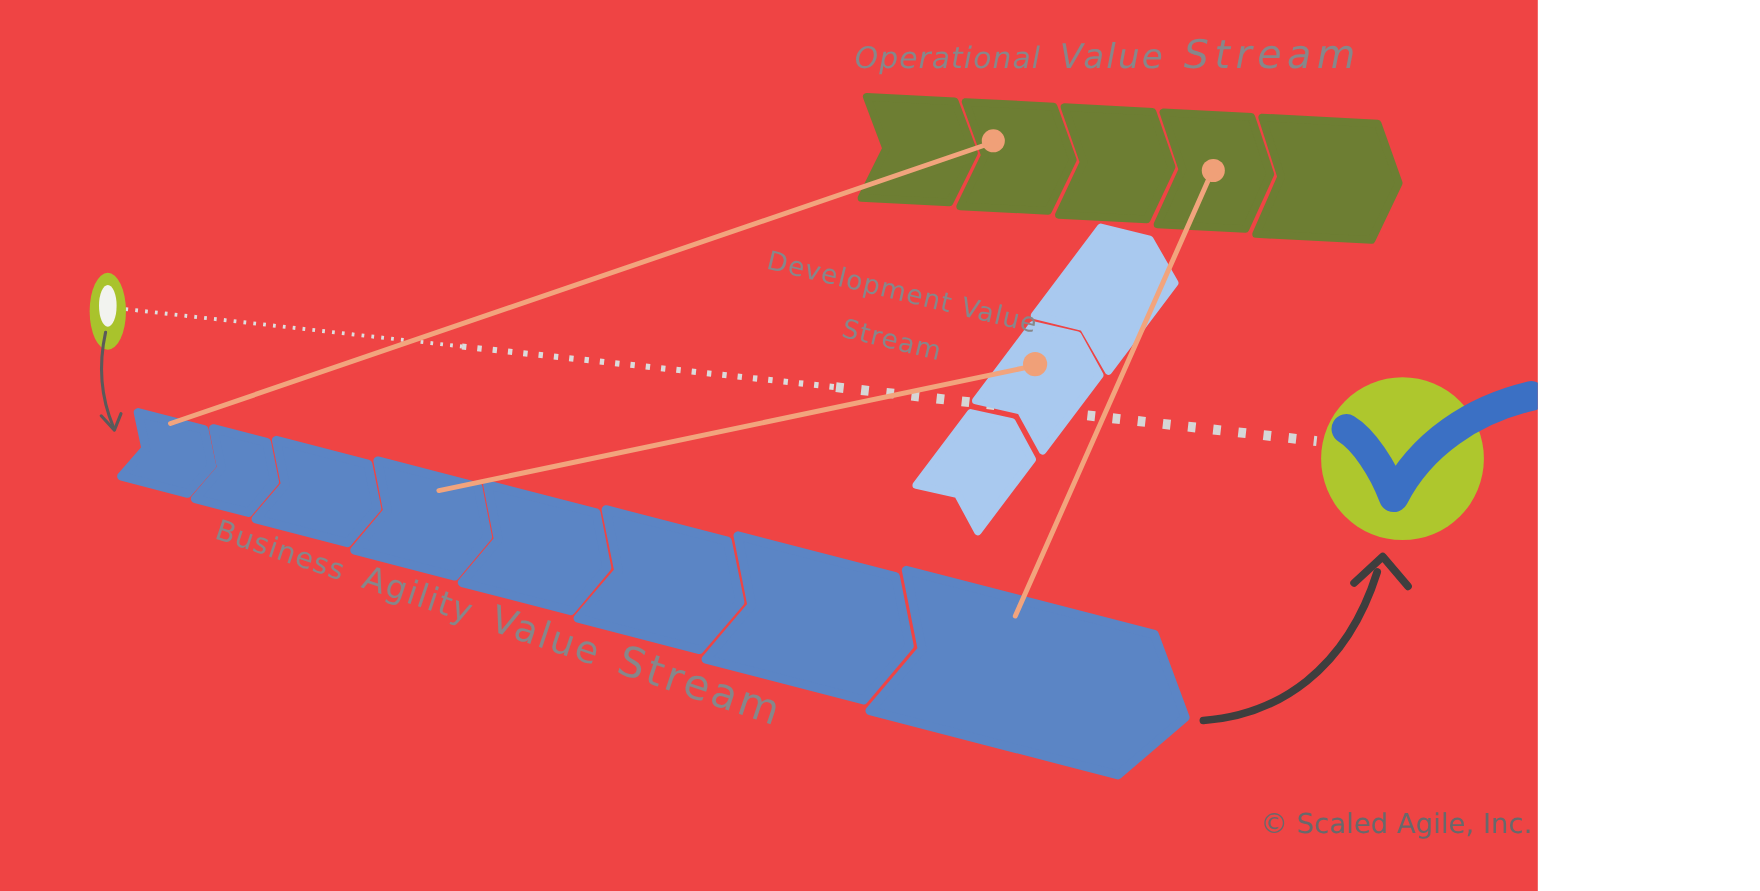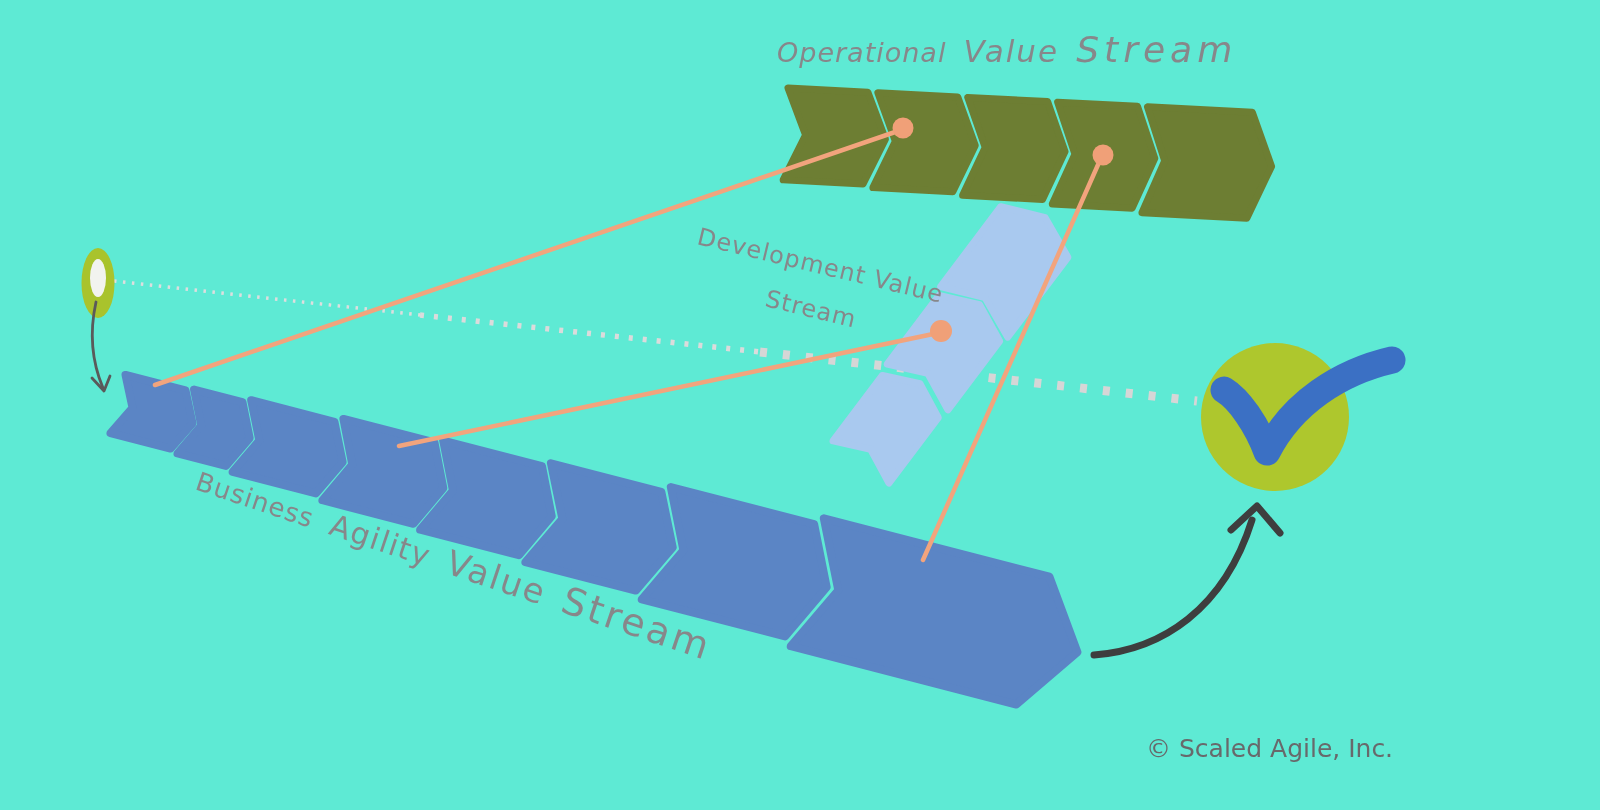--- a/index.html
+++ b/index.html
@@ -1,16 +1,16 @@
 <!DOCTYPE html>
 <html><head>
 <meta charset="utf-8">
 <style>
   html,body{margin:0;padding:0;background:#ffffff;}
-  .stage{position:relative;width:1600px;height:810px;background:#5eead4;overflow:hidden;
+  .stage{position:relative;width:1398px;height:810px;background:#ef4444;overflow:hidden;
          font-family:"DejaVu Sans","Liberation Sans",sans-serif;}
   svg{position:absolute;left:0;top:0;}
   .stream-title{fill:#87878a;font-family:"DejaVu Sans","Liberation Sans",sans-serif;}
   .oper-title{font-style:italic;}
   .copyright{fill:#68696b;font-size:25px;font-family:"DejaVu Sans","Liberation Sans",sans-serif;}
 </style>
 </head>
 <body>
 
 <div class="stage">

